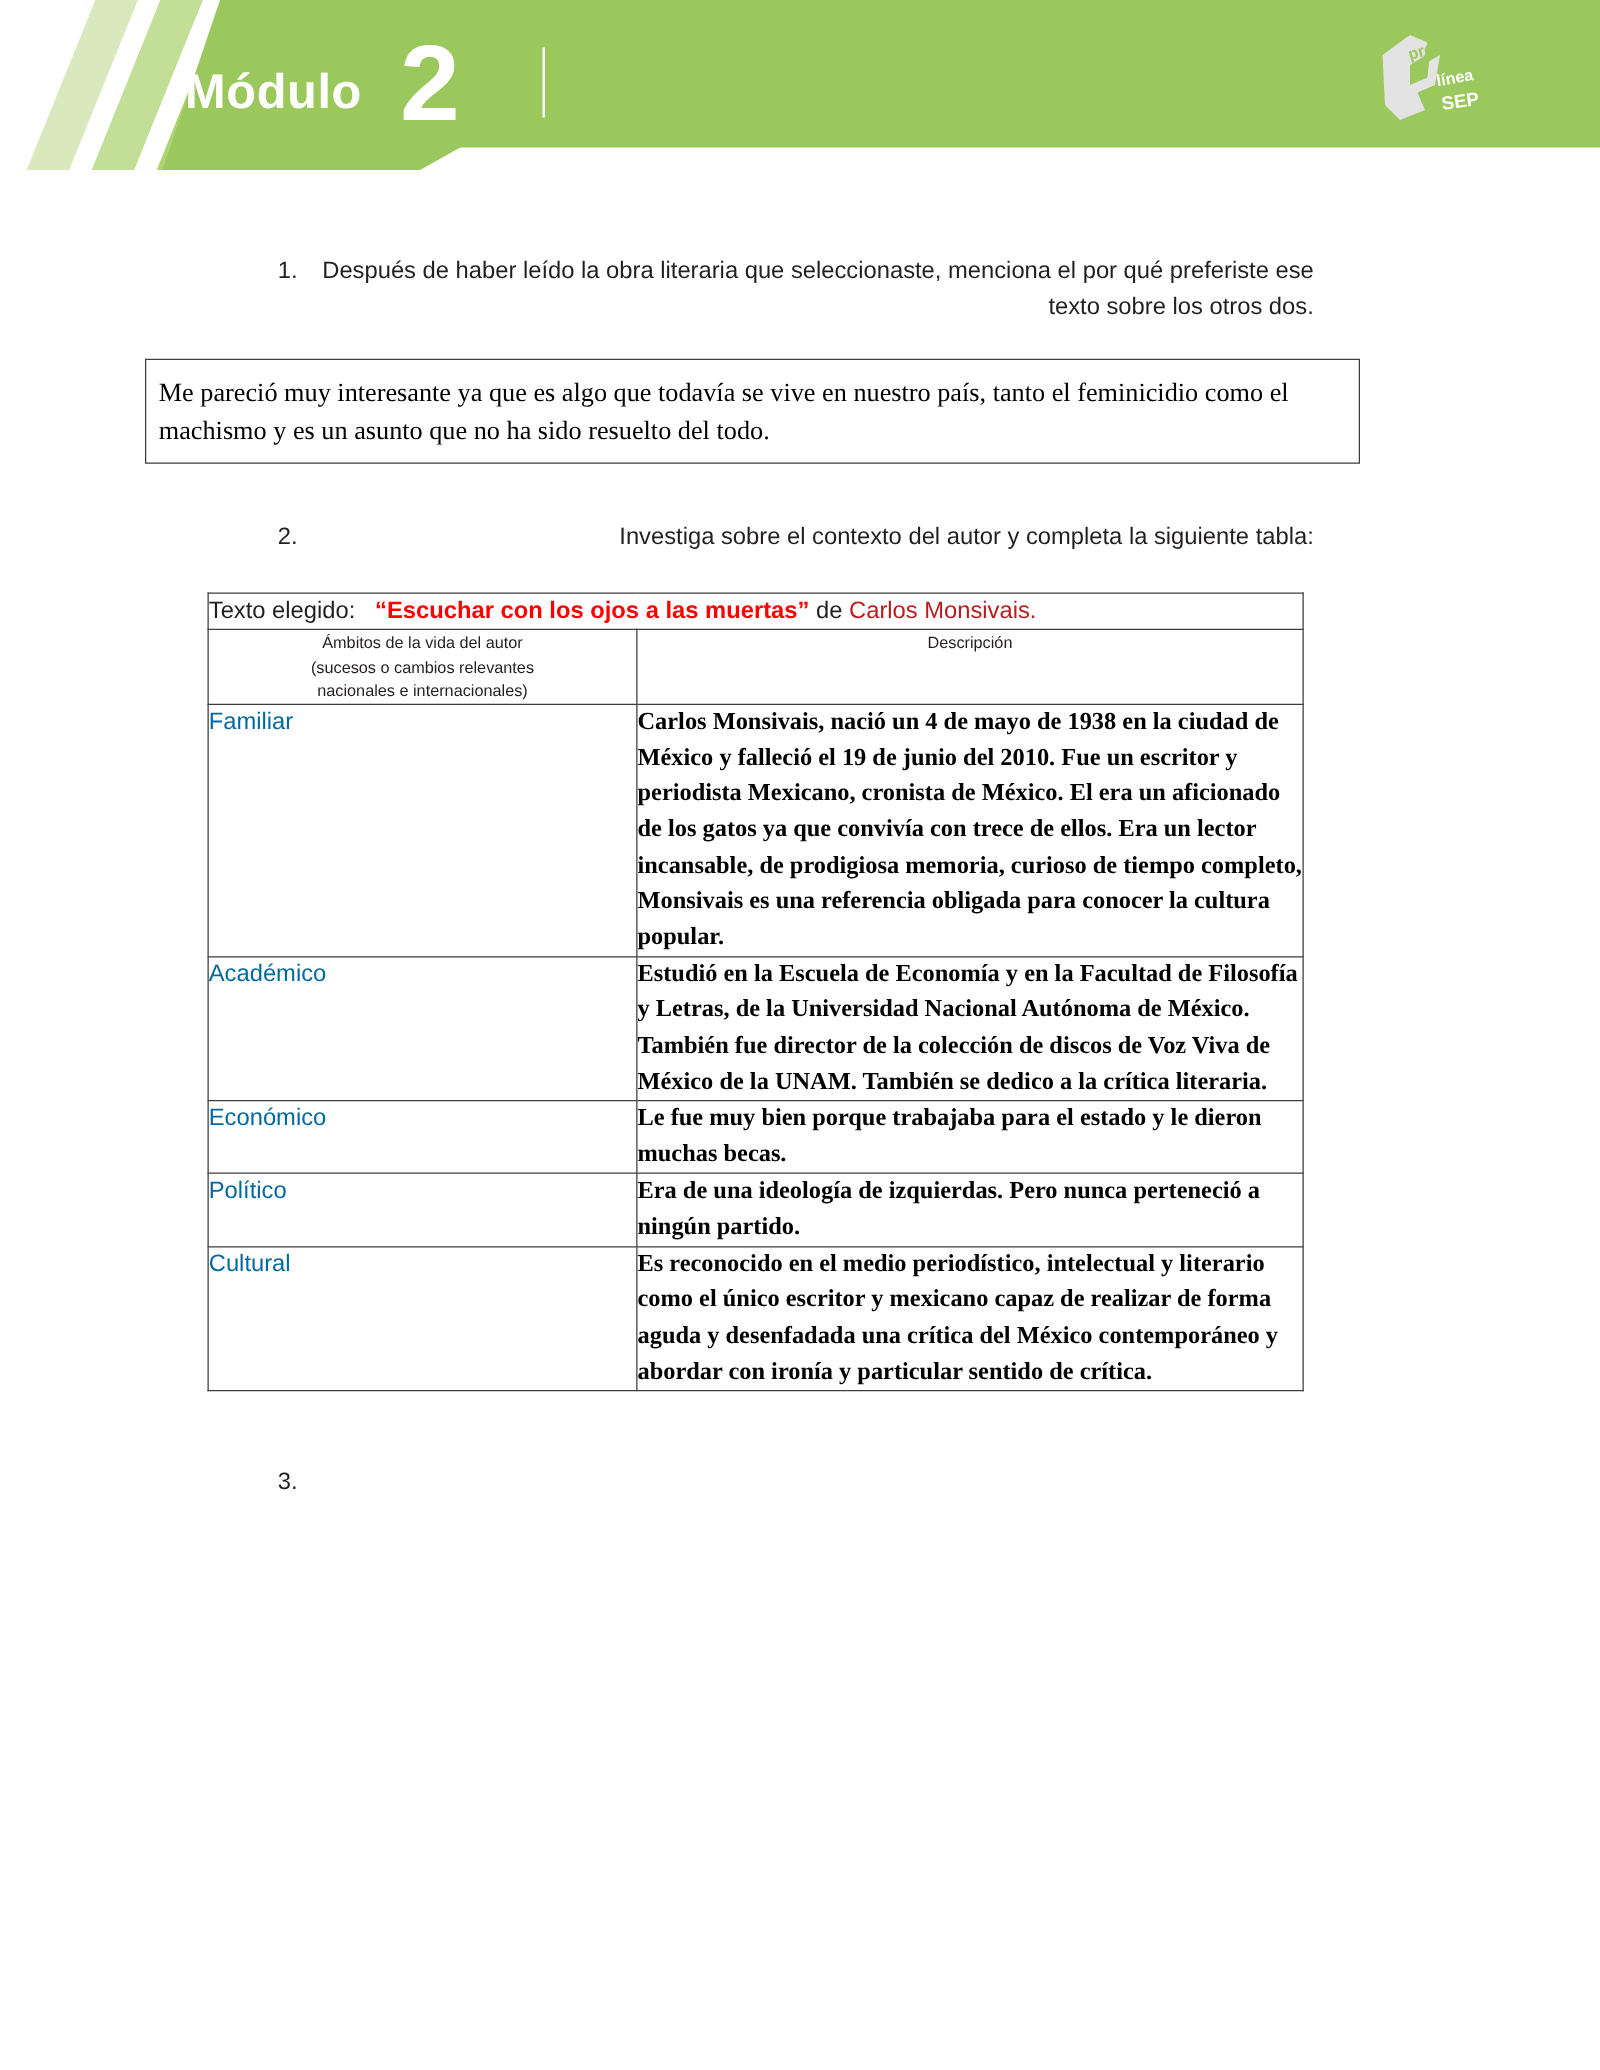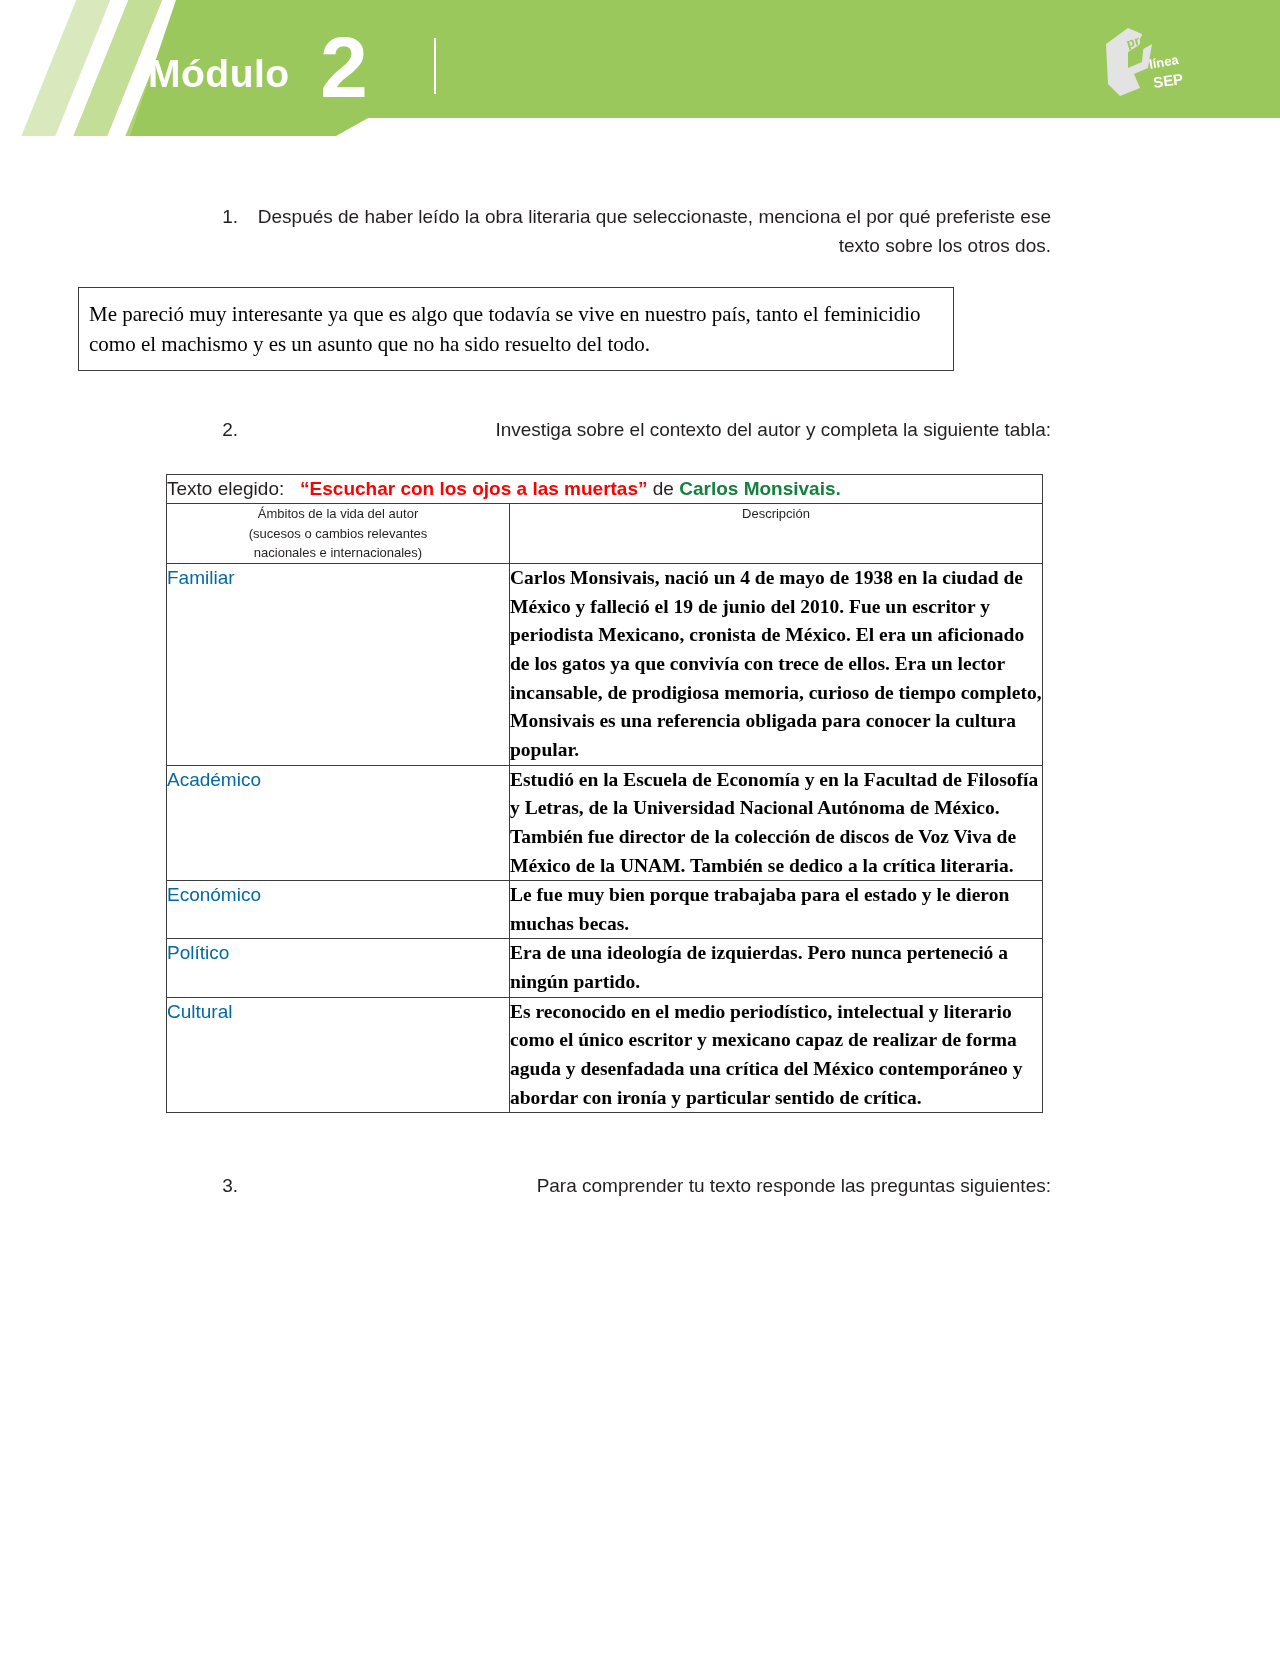--- a/index.html
+++ b/index.html
@@ -133,22 +133,22 @@
     max-width: 805px;
     text-align: right;
   }
 
   .q1 { margin: 66px 0 0 200px; }
   .q2 { margin: 44px 0 0 200px; }
   .q3 { margin: 58px 0 0 200px; }
 
   
   .answer-box {
-    margin: 26px 0 0 78px;
-    width: 876px;
+    margin: 26px 0 0 116px;
+    width: 972px;
     border: 1.5px solid #3d3d3d;
     box-sizing: border-box;
     padding: 12px 10px 10px 10px;
   }
   .answer-text {
     font-family: "Liberation Serif", serif;
     font-size: 21px;
     line-height: 1.42;
     color: #000000;
   }
@@ -171,21 +171,21 @@
   .cap-cell {
     padding: 14px 12px 28px 12px;
     font-size: 19px;
     line-height: 1.5;
   }
   .cap-label { color: #231f20; }
   .cap-title {
     color: #ff0000;
     font-weight: bold;
   }
-  .cap-author { font-weight: bold; color: #15803d; }
+  .cap-author { font-weight: normal; color: #b91c1c; }
 
   .hdr-cell {
     text-align: center;
     font-size: 13px;
     line-height: 1.5;
     padding: 12px 10px 14px 10px;
     color: #231f20;
   }
   .col-left  { width: 343px; }
   .col-right { width: 533px; }
@@ -290,16 +290,15 @@
         <tr>
           <td class="amb-cell">Cultural</td>
           <td class="desc-cell">Es reconocido en el medio periodístico, intelectual y literario como el único escritor y mexicano capaz de realizar de forma aguda y desenfadada una crítica  del México contemporáneo y abordar con ironía y particular sentido de crítica.</td>
         </tr>
       </tbody>
     </table>
   </div>
 
   <div class="q-item q3">
     <span class="q-num">3.</span>
-    <span class="q-text">Para comprender tu texto responde las preguntas siguientes:</span>
   </div>
 
 </div>
 
 </body></html>

